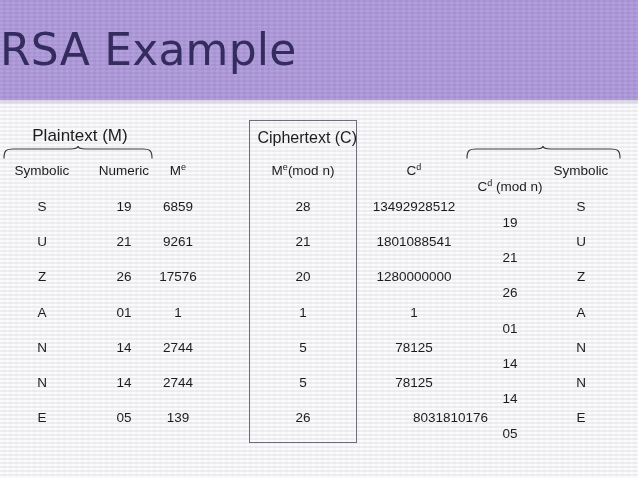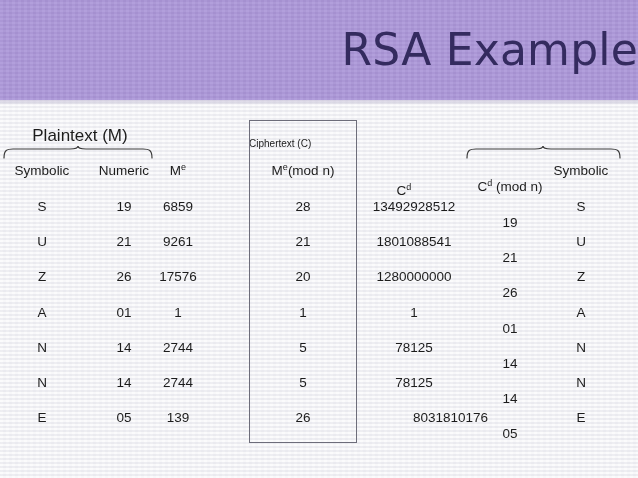--- a/index.html
+++ b/index.html
@@ -43,21 +43,21 @@
     top: 100px;
     width: 638px;
     height: 5px;
     background: linear-gradient(to bottom, rgba(120,105,160,0.30), rgba(120,105,160,0.0));
   }
   #slide-title {
     position: absolute;
     left: 0;
     top: 21px;
     width: 638px;
-    text-align: right;
+    text-align: left;
     font-size: 44px;
     line-height: 58px;
     font-weight: normal;
     letter-spacing: 0.2px;
     color: #342b5f;
     font-family: "DejaVu Sans", sans-serif;
     white-space: nowrap;
   }
 
   
@@ -108,42 +108,42 @@
     top: 15px;
     width: 108px;
     height: 323px;
     border: 1.6px solid #6d6d7a;
     box-sizing: border-box;
     background: transparent;
   }
   #cipher-head-label {
     position: absolute;
     left: 249px;
-    top: 33px;
+    top: 24px;
     width: 108px;
-    text-align: left;
-    font-size: 10px;
+    text-align: right;
+    font-size: 16px;
     color: #1c1c1c;
     white-space: nowrap;
   }
 
   .cell {
     position: absolute;
     text-align: center;
     font-size: 13.5px;
     color: #1c1c1c;
     white-space: nowrap;
   }
 
   
   .c0 { left: 2px;   width: 80px;  }   
   .c1 { left: 84px;  width: 80px;  }   
   .c2 { left: 138px; width: 80px;  }   
   .c3 { left: 249px; width: 108px; }   
-  .c4 { left: 348px; width: 112px; margin-top: 20px; }   
+  .c4 { left: 358px; width: 112px; }   
   .c5 { left: 460px; width: 100px; margin-top: 16px; }   
   .c6 { left: 541px; width: 80px;  }   
 
   
   .c4body { left: 340px; width: 148px; }
 </style>
 </head>
 <body>
 
 <div id="slide">

